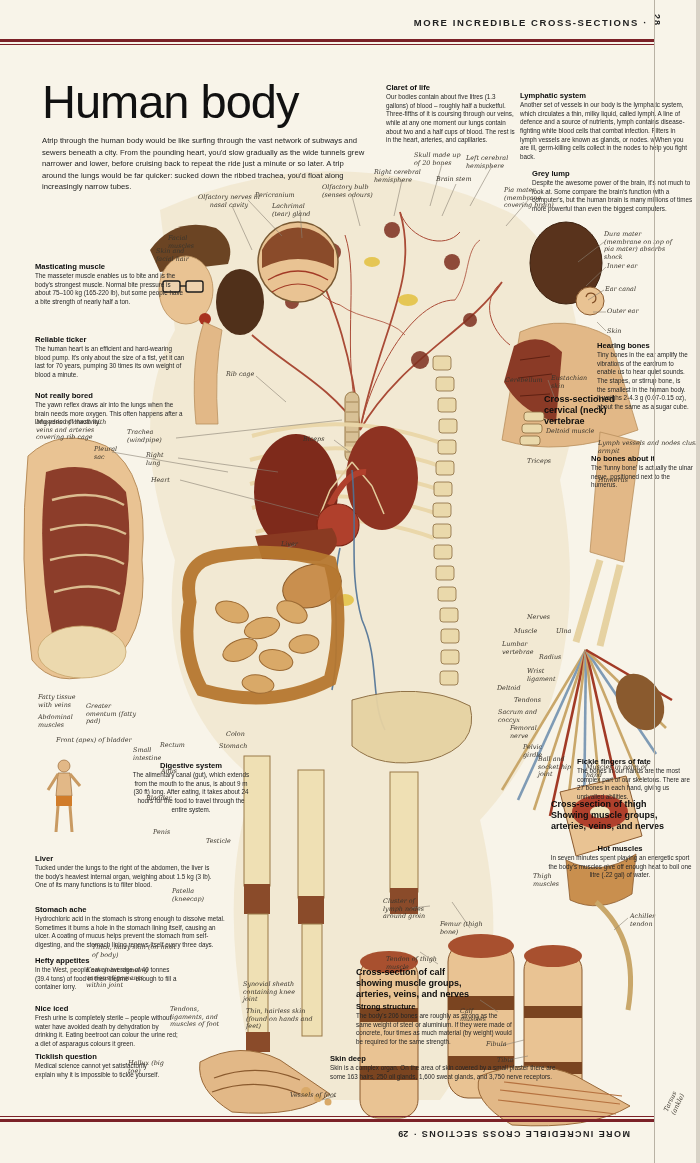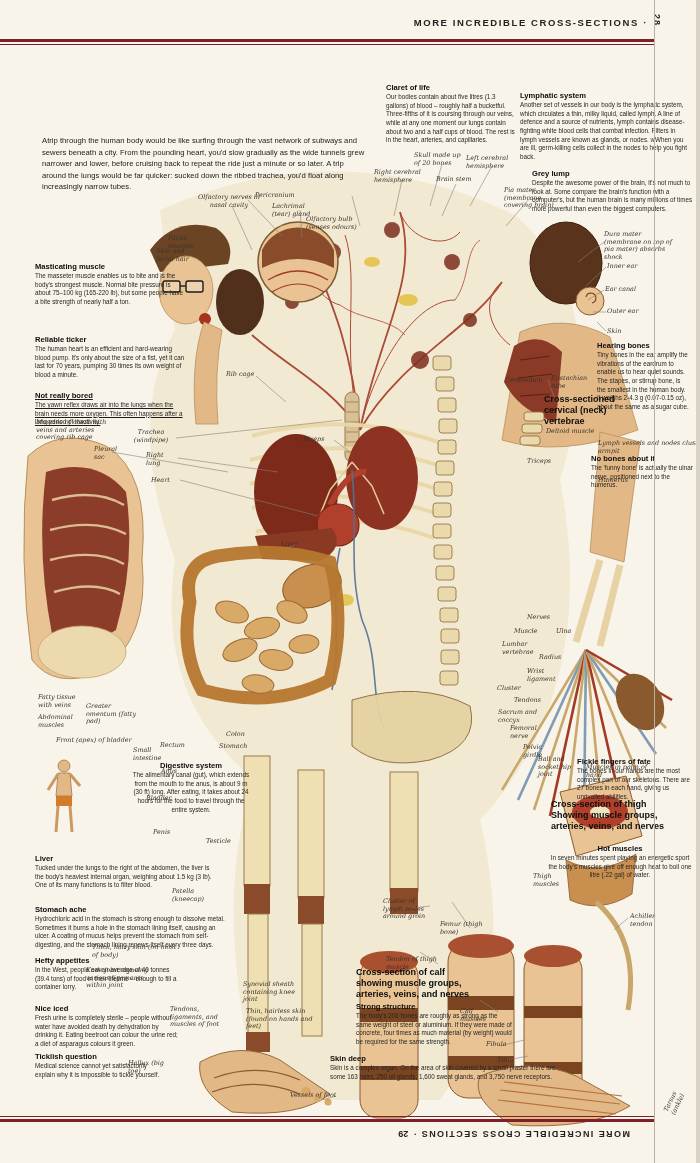--- a/index.html
+++ b/index.html
@@ -280,32 +280,33 @@
     <span>MORE INCREDIBLE CROSS-SECTIONS</span>
     <span>·</span>
   </div>
   <div class="pagenum-top">28</div>
 
   <div class="rule" style="top:39px;height:3px;width:655px;"></div>
   <div class="rule" style="top:44px;height:1px;width:655px;"></div>
   <div class="rule" style="top:1116px;height:1px;width:655px;"></div>
   <div class="rule" style="top:1119px;height:3px;width:655px;"></div>
 
+  <h1 class="title">Human body</h1>
   <p class="intro intro-a">Atrip through the human body would be like surfing through the vast network of subways and sewers beneath a city. From the pounding heart, you'd slow gradually as the wide tunnels grew narrower and lower, before cruising back to repeat the ride just a minute or so later. A trip around the lungs would be far quicker: sucked down the ribbed trachea, you'd float along increasingly narrow tubes.</p>
 
   <div id="article-layer">
       <div class="article" style="left: 35px; top: 262px; width: 152px;">
         <h3>Masticating muscle</h3>
         <p>The masseter muscle enables us to bite and is the body's strongest muscle. Normal bite pressure is about 75–100 kg (165-220 lb), but some people have a bite strength of nearly half a ton.</p>
       </div>
       <div class="article" style="left: 35px; top: 335px; width: 150px;">
         <h3>Reliable ticker</h3>
         <p>The human heart is an efficient and hard-wearing blood pump. It's only about the size of a fist, yet it can last for 70 years, pumping 30 times its own weight of blood a minute.</p>
       </div>
-      <div class="article" style="left: 35px; top: 391px; width: 148px; text-decoration: underline;">
+      <div class="article" style="left: 35px; top: 391px; width: 148px;">
         <h3>Not really bored</h3>
         <p>The yawn reflex draws air into the lungs when the brain needs more oxygen. This often happens after a long period of inactivity.</p>
       </div>
       <div class="article" style="left: 386px; top: 83px; width: 132px;">
         <h3>Claret of life</h3>
         <p>Our bodies contain about five litres (1.3 gallons) of blood – roughly half a bucketful. Three-fifths of it is coursing through our veins, while at any one moment our lungs contain about two and a half cups of blood. The rest is in the heart, arteries, and capillaries.</p>
       </div>
       <div class="article" style="left: 520px; top: 91px; width: 172px;">
         <h3>Lymphatic system</h3>
         <p>Another set of vessels in our body is the lymphatic system, which circulates a thin, milky liquid, called lymph. A line of defence and a source of nutrients, lymph contains disease-fighting white blood cells that combat infection. Filters in lymph vessels are known as glands, or nodes. wWhen you are ill, germ-killing cells collect in the nodes to help you fight back.</p>
@@ -371,42 +372,42 @@
 Showing muscle groups,
 arteries, veins, and nerves</div>
       <div class="subhead" style="left: 356px; top: 967px; width: 168px;">Cross-section of calf
 showing muscle groups,
 arteries, veins, and nerves</div>
     </div>
   <div id="label-layer">
       <div class="label" style="left: 196px; top: 194px; width: 66px; text-align: center;">Olfactory nerves in nasal cavity</div>
       <div class="label" style="left: 255px; top: 192px; width: 50px;">Pericranium</div>
       <div class="label" style="left: 272px; top: 203px; width: 42px;">Lachrimal (tear) gland</div>
-      <div class="label" style="left: 306px; top: 184px; width: 64px; margin-top: 32px;">Olfactory bulb (senses odours)</div>
+      <div class="label" style="left: 322px; top: 184px; width: 64px;">Olfactory bulb (senses odours)</div>
       <div class="label" style="left: 374px; top: 169px; width: 52px;">Right cerebral hemisphere</div>
       <div class="label" style="left: 414px; top: 152px; width: 52px;">Skull made up of 20 bones</div>
       <div class="label" style="left: 436px; top: 176px; width: 40px;">Brain stem</div>
       <div class="label" style="left: 466px; top: 155px; width: 62px;">Left cerebral hemisphere</div>
       <div class="label" style="left: 504px; top: 187px; width: 66px;">Pia mater (membrane covering brain)</div>
       <div class="label" style="left: 168px; top: 235px; width: 36px;">Facial muscles</div>
       <div class="label" style="left: 156px; top: 248px; width: 46px;">Skin and facial hair</div>
       <div class="label" style="left: 604px; top: 231px; width: 74px;">Dura mater (membrane on top of pia mater) absorbs shock</div>
       <div class="label" style="left: 607px; top: 263px; width: 40px;">Inner ear</div>
       <div class="label" style="left: 605px; top: 286px; width: 40px;">Ear canal</div>
       <div class="label" style="left: 607px; top: 308px; width: 40px;">Outer ear</div>
       <div class="label" style="left: 607px; top: 328px; width: 30px;">Skin</div>
       <div class="label" style="left: 226px; top: 371px; width: 36px;">Rib cage</div>
       <div class="label" style="left: 303px; top: 436px; width: 30px;">Biceps</div>
-      <div class="label" style="left: 127px; top: 429px; width: 48px; text-align: center;">Trachea (windpipe)</div>
+      <div class="label" style="left: 127px; top: 429px; width: 48px;">Trachea (windpipe)</div>
       <div class="label" style="left: 146px; top: 452px; width: 30px;">Right lung</div>
       <div class="label" style="left: 151px; top: 477px; width: 28px;">Heart</div>
       <div class="label" style="left: 94px; top: 446px; width: 32px;">Pleural sac</div>
       <div class="label" style="left: 36px; top: 419px; width: 78px;">Muscles of chest with veins and arteries covering rib cage</div>
       <div class="label" style="left: 505px; top: 377px; width: 44px;">Cerebellum</div>
-      <div class="label" style="left: 551px; top: 375px; width: 44px;">Eustachian tube</div>
+      <div class="label" style="left: 551px; top: 375px; width: 44px;">Eustachian skin</div>
       <div class="label" style="left: 546px; top: 428px; width: 62px;">Deltoid muscle</div>
       <div class="label" style="left: 551px; top: 440px; width: 142px; margin-left: 47px;">Lymph vessels and nodes clustered under armpit</div>
       <div class="label" style="left: 527px; top: 458px; width: 32px;">Triceps</div>
       <div class="label" style="left: 598px; top: 477px; width: 40px;">Humerus</div>
       <div class="label" style="left: 281px; top: 541px; width: 26px;">Liver</div>
       <div class="label" style="left: 38px; top: 694px; width: 50px;">Fatty tissue with veins</div>
       <div class="label" style="left: 38px; top: 714px; width: 46px;">Abdominal muscles</div>
       <div class="label" style="left: 86px; top: 703px; width: 52px;">Greater omentum (fatty pad)</div>
       <div class="label" style="left: 56px; top: 737px; width: 90px;">Front (apex) of bladder</div>
       <div class="label" style="left: 133px; top: 747px; width: 36px;">Small intestine</div>
@@ -416,21 +417,21 @@
       <div class="label" style="left: 226px; top: 731px; width: 26px;">Colon</div>
       <div class="label" style="left: 219px; top: 743px; width: 36px;">Stomach</div>
       <div class="label" style="left: 153px; top: 829px; width: 26px;">Penis</div>
       <div class="label" style="left: 199px; top: 838px; width: 32px; margin-left: 7px;">Testicle</div>
       <div class="label" style="left: 527px; top: 614px; width: 30px;">Nerves</div>
       <div class="label" style="left: 514px; top: 628px; width: 30px;">Muscle</div>
       <div class="label" style="left: 556px; top: 628px; width: 22px;">Ulna</div>
       <div class="label" style="left: 502px; top: 641px; width: 40px;">Lumbar vertebrae</div>
       <div class="label" style="left: 539px; top: 654px; width: 30px;">Radius</div>
       <div class="label" style="left: 527px; top: 668px; width: 42px;">Wrist ligament</div>
-      <div class="label" style="left: 497px; top: 685px; width: 30px;">Cluster</div>
+      <div class="label" style="left: 497px; top: 685px; width: 30px;">Deltoid</div>
       <div class="label" style="left: 514px; top: 697px; width: 34px;">Tendons</div>
       <div class="label" style="left: 498px; top: 709px; width: 44px;">Sacrum and coccyx</div>
       <div class="label" style="left: 510px; top: 725px; width: 36px;">Femoral nerve</div>
       <div class="label" style="left: 523px; top: 744px; width: 30px;">Pelvic girdle</div>
       <div class="label" style="left: 538px; top: 756px; width: 34px;">Ball and socket hip joint</div>
       <div class="label" style="left: 586px; top: 764px; width: 66px;">Muscles in palm of hand</div>
       <div class="label" style="left: 533px; top: 873px; width: 34px;">Thigh muscles</div>
       <div class="label" style="left: 630px; top: 913px; width: 40px;">Achilles tendon</div>
       <div class="label" style="left: 172px; top: 888px; width: 48px;">Patella (kneecap)</div>
       <div class="label" style="left: 92px; top: 944px; width: 90px;">Thick, hairy skin (on most of body)</div>

